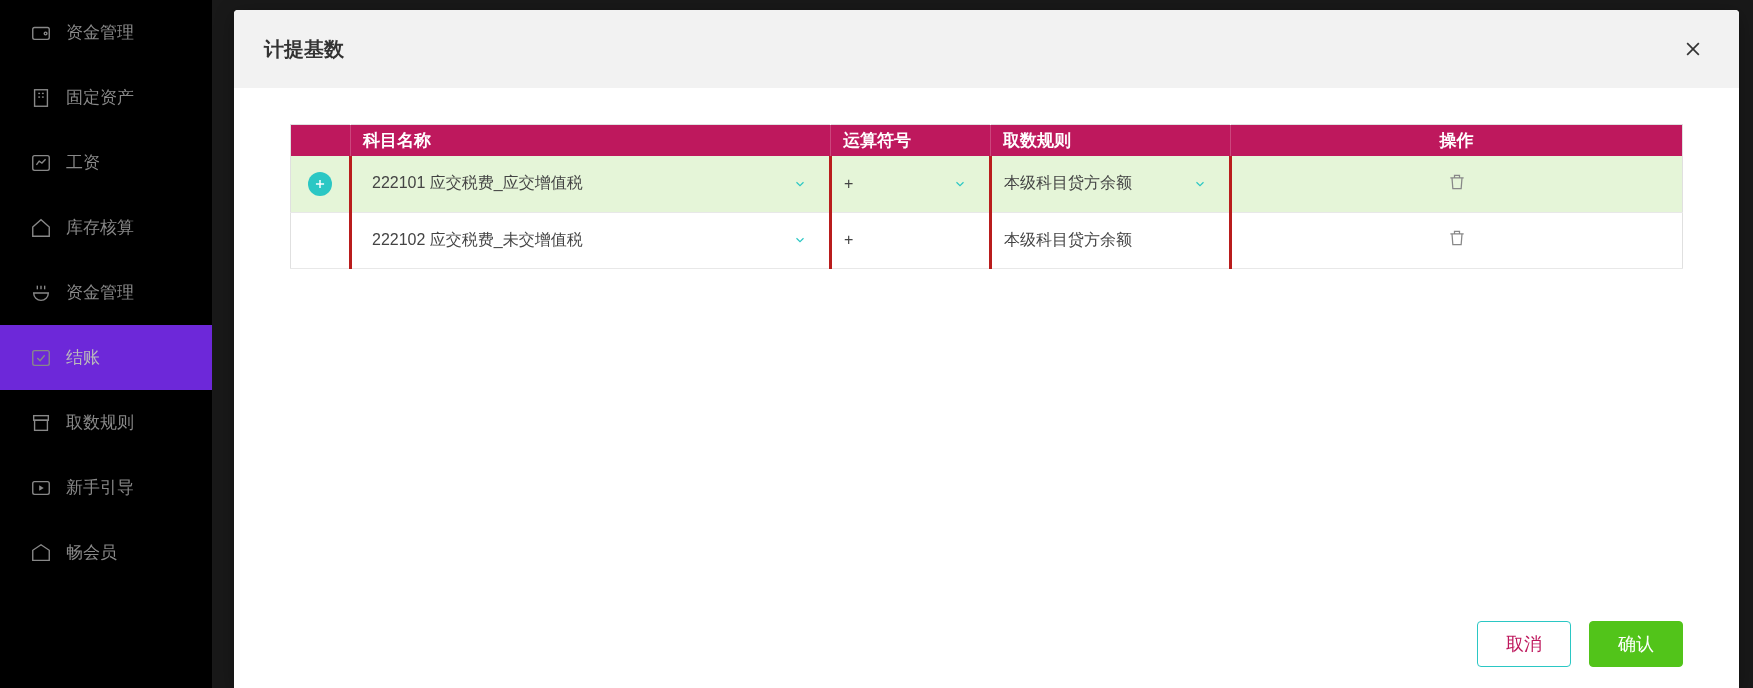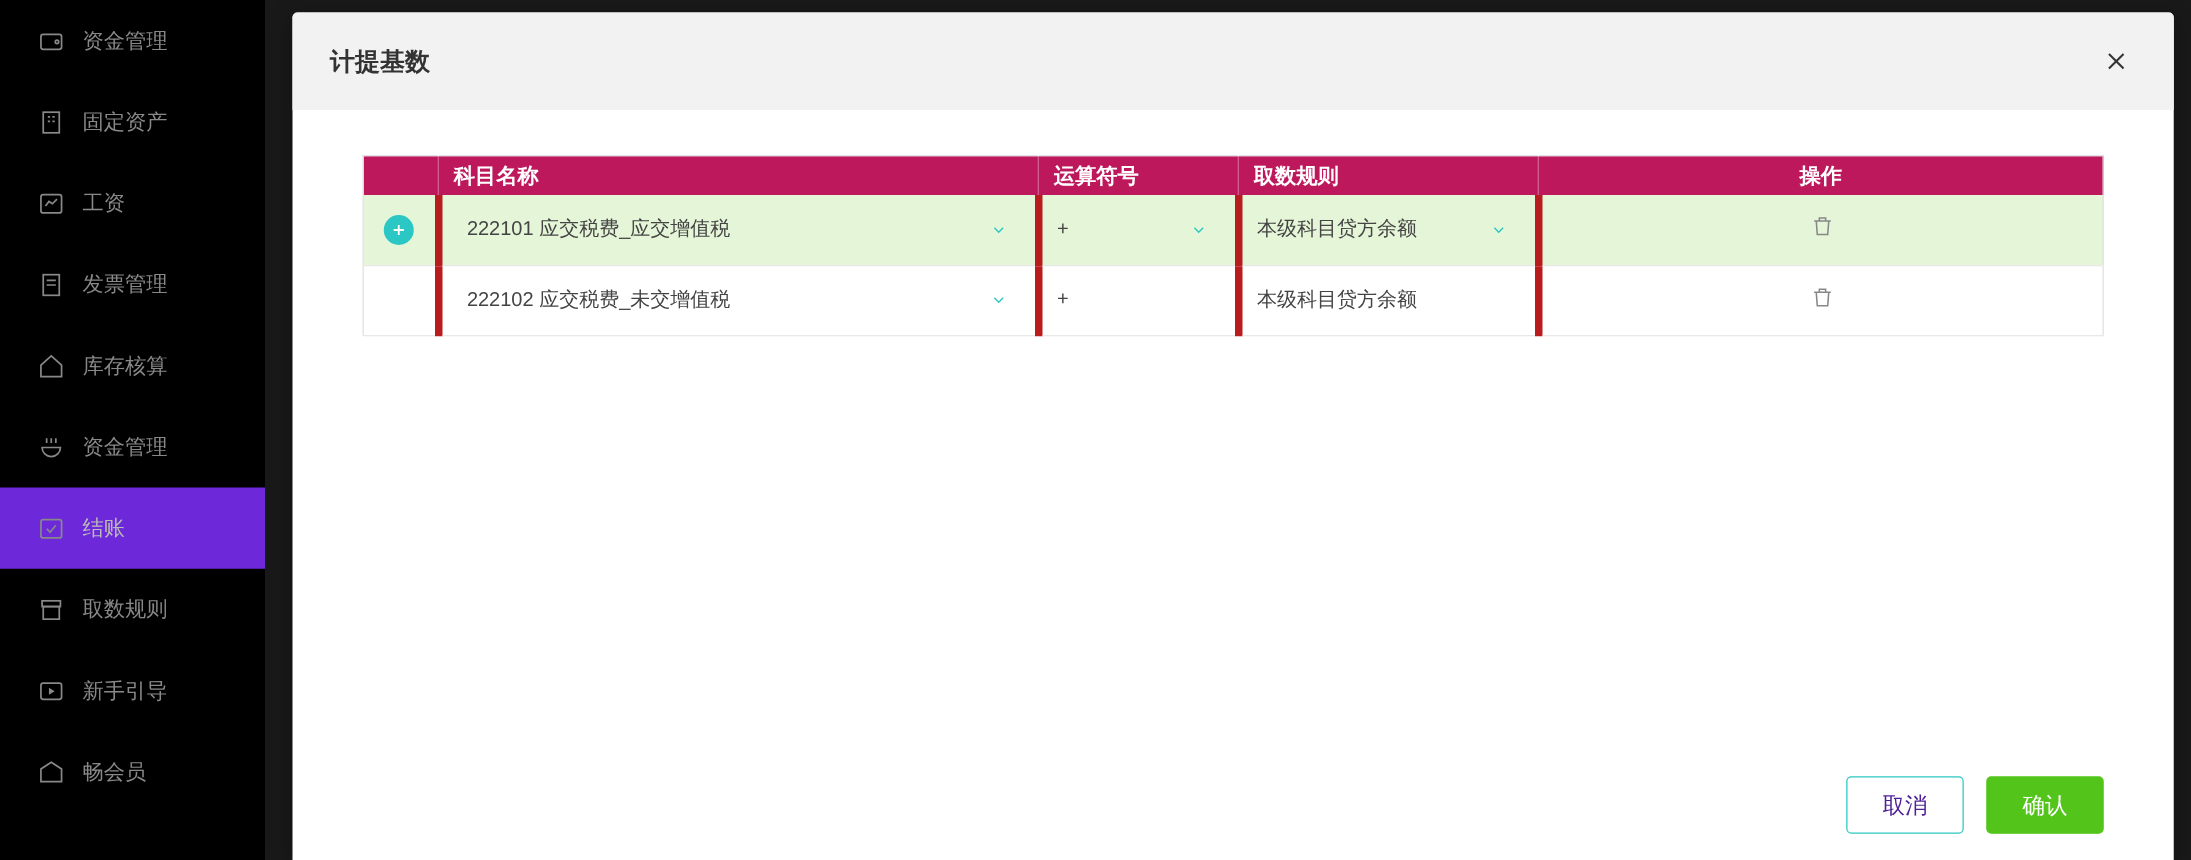--- a/index.html
+++ b/index.html
@@ -27,38 +27,38 @@
 .tbl thead th { background: #be185d; color: #fff; font-size: 17px; font-weight: bold; text-align: left; padding: 4px 12px; border-right: 1px solid rgba(255,255,255,0.2); }
 .tbl thead th:last-child { border-right: none; }
 .col-add { width: 60px; text-align: center; }
 .col-subject { width: 480px; padding-left: 10px; }
 .col-op { width: 160px; }
 .col-rule { width: 240px; }
 .col-action { text-align: center !important; }
 
 .tbl tbody tr { border-bottom: 1px solid #e8e8e8; }
 .tbl tbody tr.row-active { background: #e5f5d8; }
-.tbl tbody td { padding: 0 12px; height: 56px; font-size: 16px; color: #444; border-right: 6px solid #b91c1c; }
+.tbl tbody td { padding: 0 12px; height: 56px; font-size: 16px; color: #444; border-right: 3px solid #b91c1c; }
 .tbl tbody td:last-child { border-right: none; }
 
 .add-btn { width: 24px; height: 24px; border-radius: 50%; background: #2bc7c4; display: inline-flex; align-items: center; justify-content: center; cursor: pointer; }
 .add-btn svg { width: 14px; height: 14px; stroke: #fff; stroke-width: 2.5; }
 
 .cell-select { display: flex; align-items: center; justify-content: space-between; height: 100%; }
 .chev { width: 18px; height: 18px; display: inline-flex; align-items: center; justify-content: center; margin-right: 8px; }
 .chev svg { width: 14px; height: 14px; stroke: #2bc7c4; stroke-width: 2; fill: none; }
 .subject-text { padding-left: 8px; }
 
 .del-cell { text-align: center; }
 .del-btn { display: inline-flex; align-items: center; justify-content: center; cursor: pointer; }
 .del-btn svg { width: 20px; height: 20px; stroke: #888; fill: none; stroke-width: 1.5; }
 
 .modal-footer { height: 88px; display: flex; align-items: center; justify-content: flex-end; gap: 18px; padding: 0 56px; }
 .btn { min-width: 94px; height: 46px; border-radius: 4px; font-size: 18px; display: inline-flex; align-items: center; justify-content: center; cursor: pointer; }
-.btn-cancel { background: #fff; color: #4c1d95; border: 1px solid #2bc7c4; }
+.btn-cancel { background: #fff; color: #be185d; border: 1px solid #2bc7c4; }
 .btn-confirm { background: #52c41a; color: #fff; border: 1px solid #52c41a; }
 </style>
 </head>
 <body>
 
 <div class="sidebar">
   <div class="sidebar-item">
     <span class="sidebar-icon">
         <svg viewBox="0 0 24 24">
           <rect x="3" y="6" width="18" height="13" rx="2"></rect>
@@ -80,30 +80,20 @@
     <span>固定资产</span>
   </div>
   <div class="sidebar-item">
     <span class="sidebar-icon">
         <svg viewBox="0 0 24 24">
           <rect x="3" y="4" width="18" height="16" rx="2"></rect>
           <polyline points="7,14 10,10 13,12 17,8"></polyline>
         </svg>
       </span>
     <span>工资</span>
-  </div>
-  <div class="sidebar-item">
-    <span class="sidebar-icon">
-        <svg viewBox="0 0 24 24">
-          <rect x="5" y="3" width="14" height="18"></rect>
-          <line x1="8" y1="8" x2="16" y2="8"></line>
-          <line x1="8" y1="12" x2="16" y2="12"></line>
-        </svg>
-      </span>
-    <span>发票管理</span>
   </div>
   <div class="sidebar-item">
     <span class="sidebar-icon">
         <svg viewBox="0 0 24 24">
           <path d="M3 11l9-8 9 8v10H3z"></path>
         </svg>
       </span>
     <span>库存核算</span>
   </div>
   <div class="sidebar-item">

